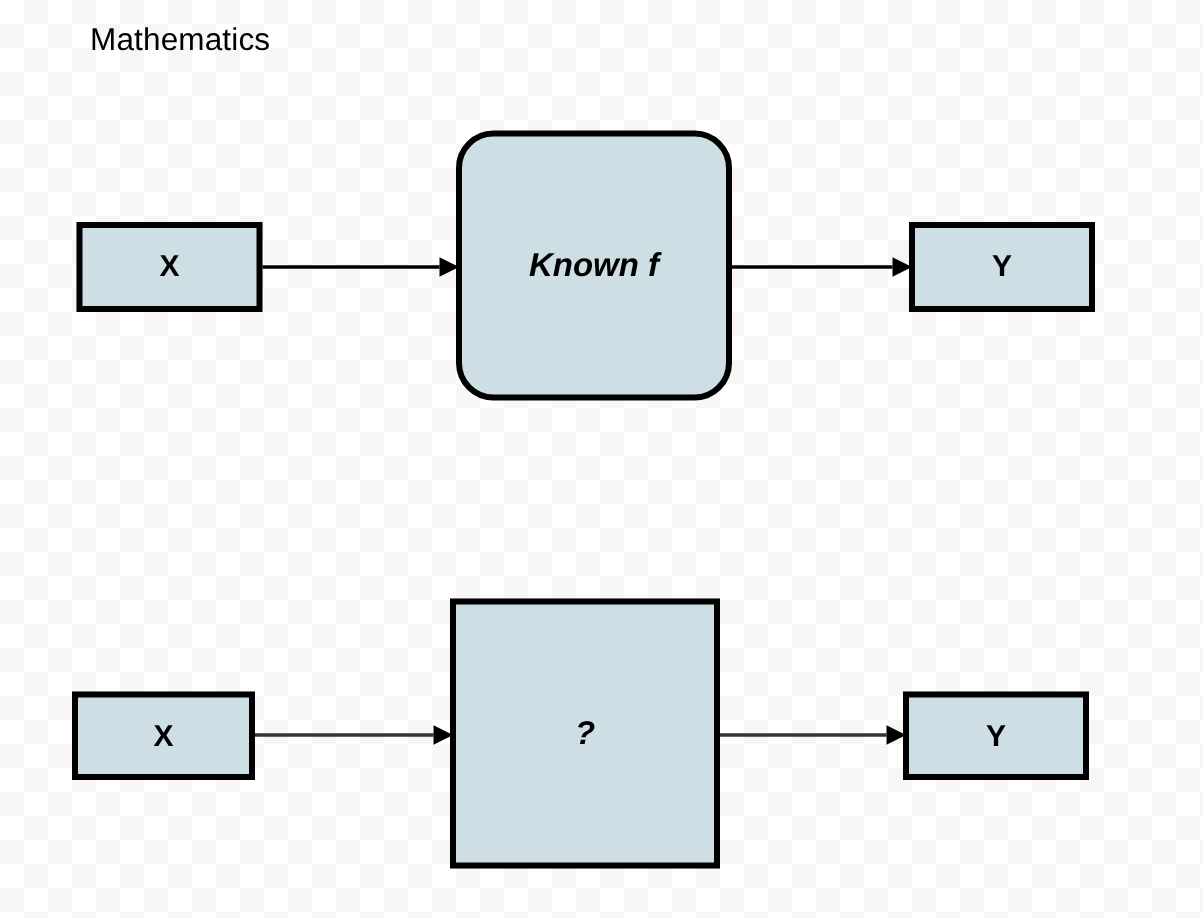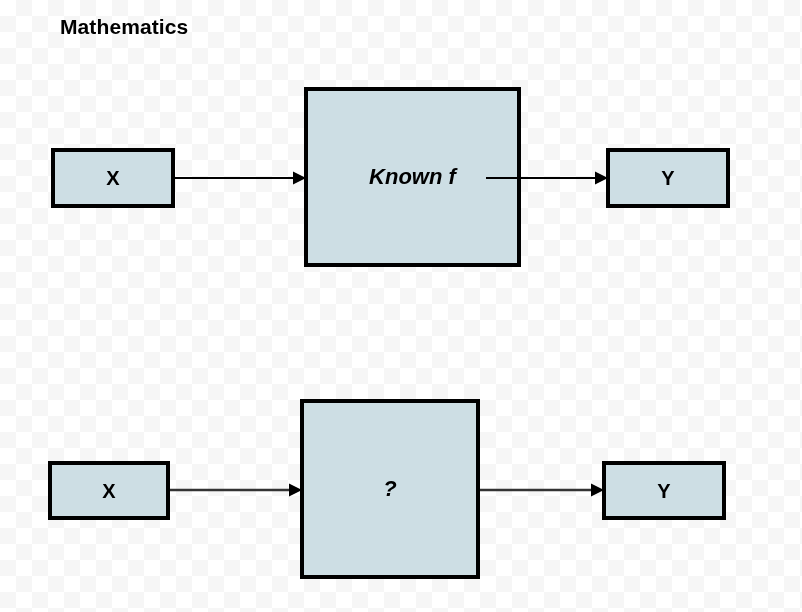--- a/index.html
+++ b/index.html
@@ -24,21 +24,21 @@
     background-image:
       linear-gradient(45deg, #f6f6f6 25%, transparent 25%, transparent 75%, #f6f6f6 75%),
       linear-gradient(45deg, #f6f6f6 25%, transparent 25%, transparent 75%, #f6f6f6 75%);
     background-size: 32px 32px;
     background-position: 0 0, 16px 16px;
   }
 
   .section-title {
     position: absolute;
     font-size: 21px;
-    font-weight: bold;
+    font-weight: normal;
     color: #000000;
     letter-spacing: 0.1px;
     white-space: nowrap;
     line-height: 1;
   }
   #title-mathematics { left: 60px; top: 16px; }
   #title-machine-learning { left: 60px; top: 344px; }
 
   .node {
     position: absolute;
@@ -56,21 +56,21 @@
     line-height: 1;
     display: block;
   }
   .node-label.italic {
     font-style: italic;
     font-size: 22px;
   }
 
   
   #node-x-math   { left: 51px;  top: 148px; width: 124px; height: 60px; }
-  #node-f-math   { left: 304px; top: 87px;  width: 217px; height: 180px; }
+  #node-f-math   { left: 304px; top: 87px;  width: 184px; height: 180px; border-radius: 25px; }
   #node-y-math   { left: 606px; top: 148px; width: 124px; height: 60px; }
 
   
   #node-x-ml     { left: 48px;  top: 461px; width: 122px; height: 59px; }
   #node-f-ml     { left: 300px; top: 399px; width: 180px; height: 180px; }
   #node-y-ml     { left: 602px; top: 461px; width: 124px; height: 59px; }
 
   
   .arrow {
     position: absolute;

